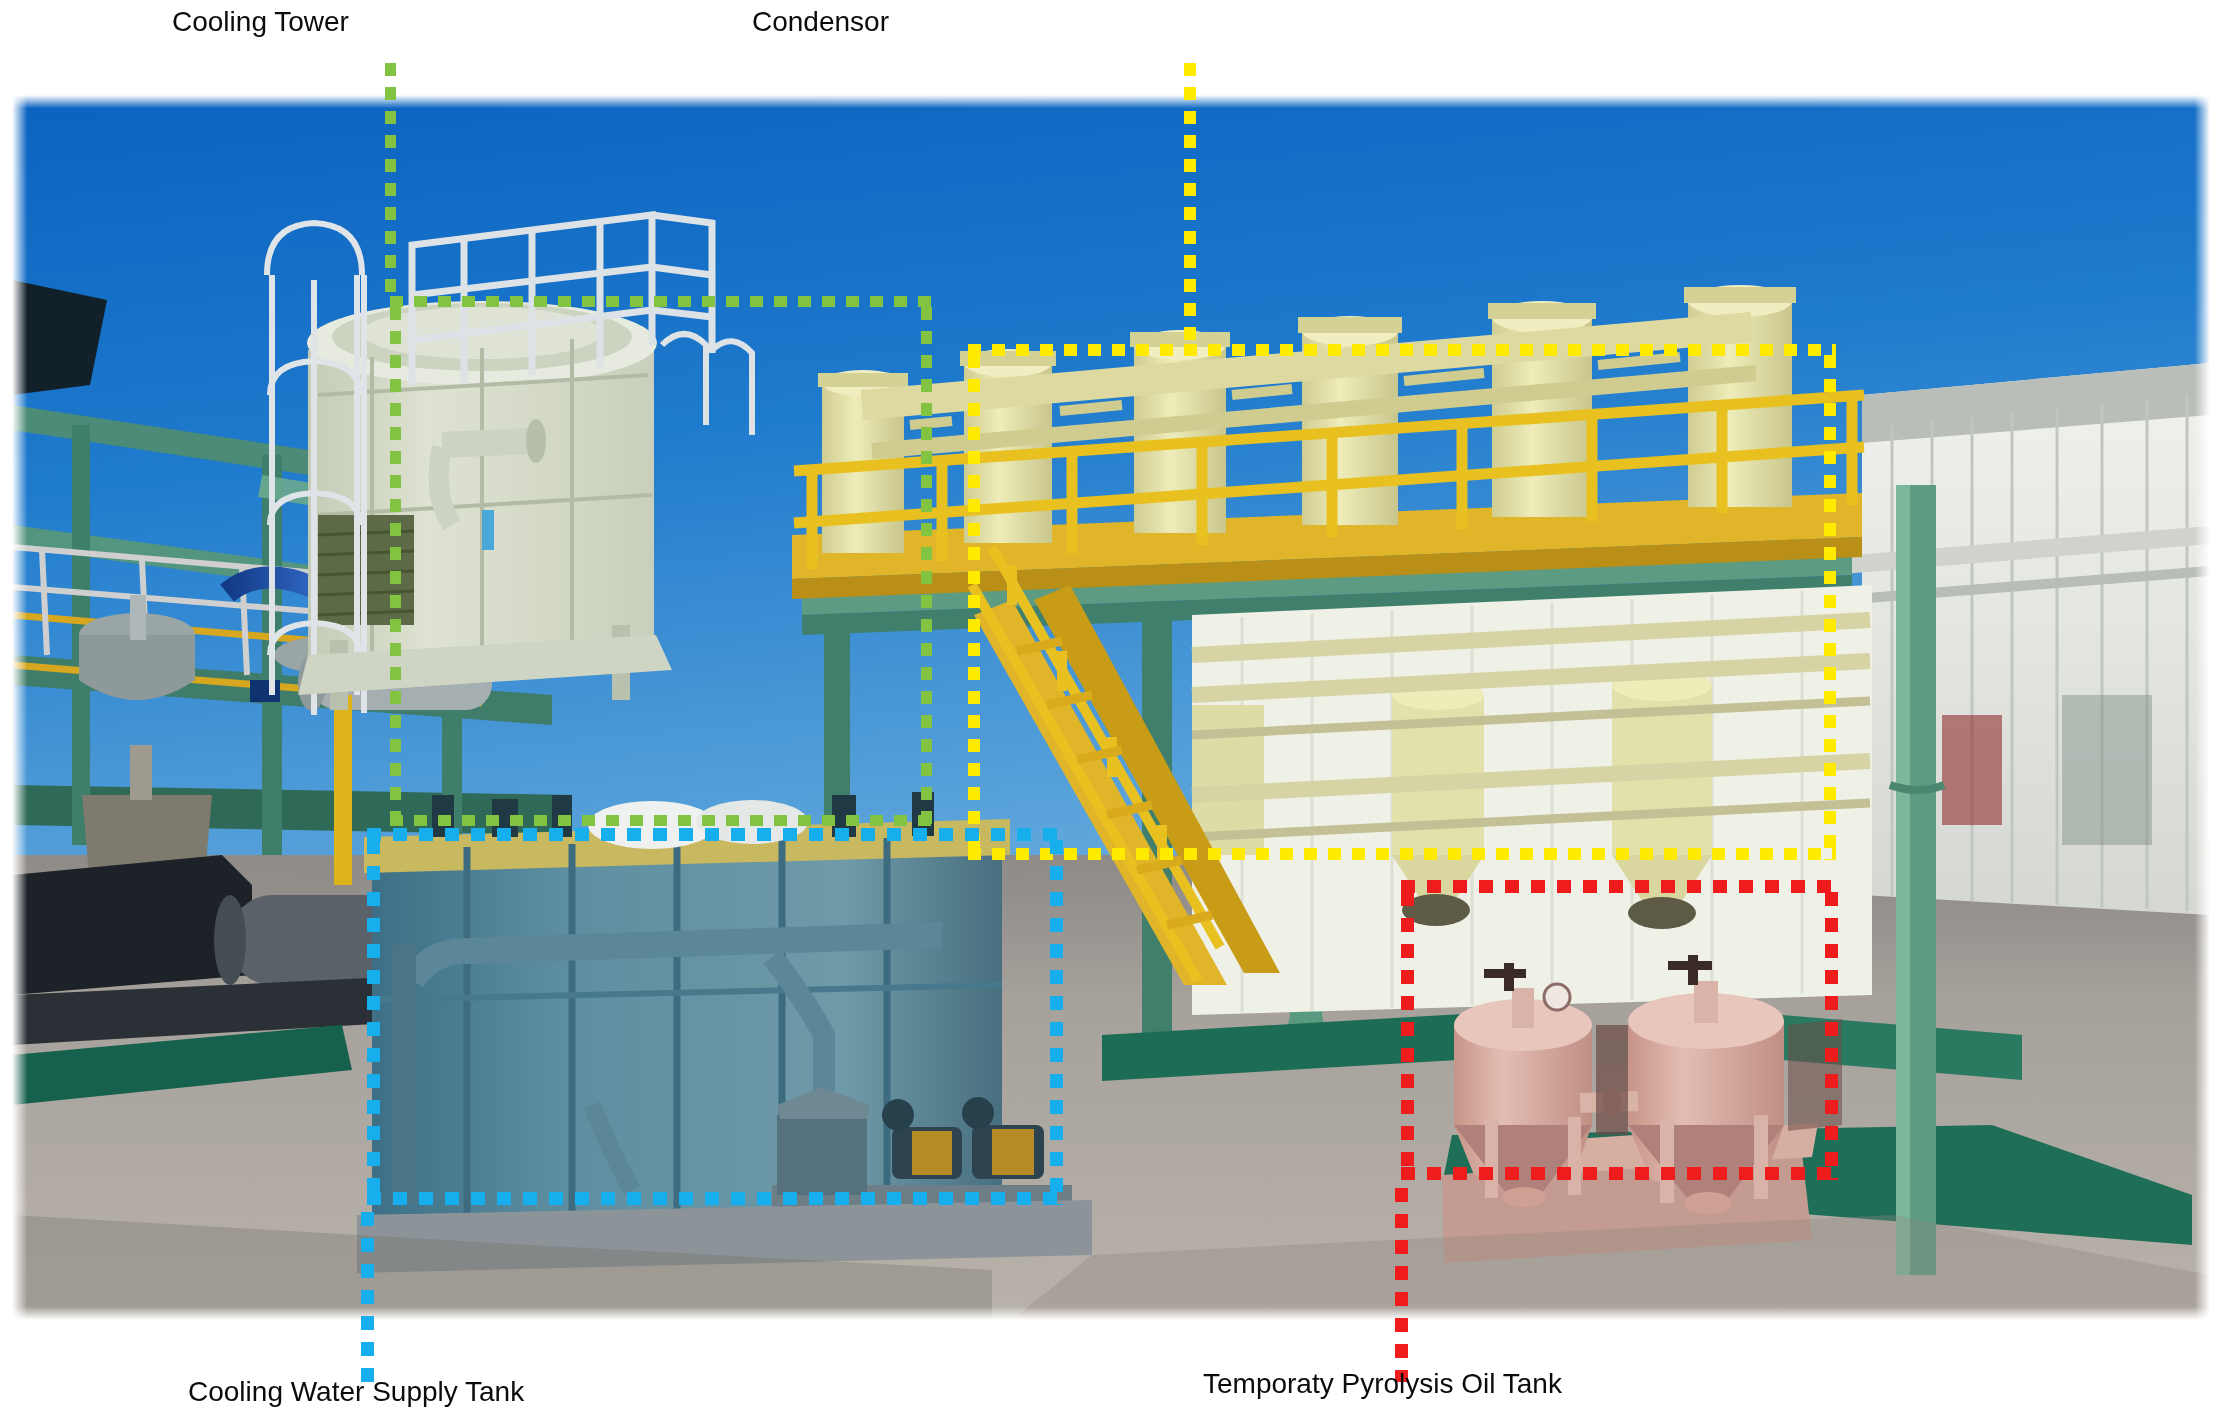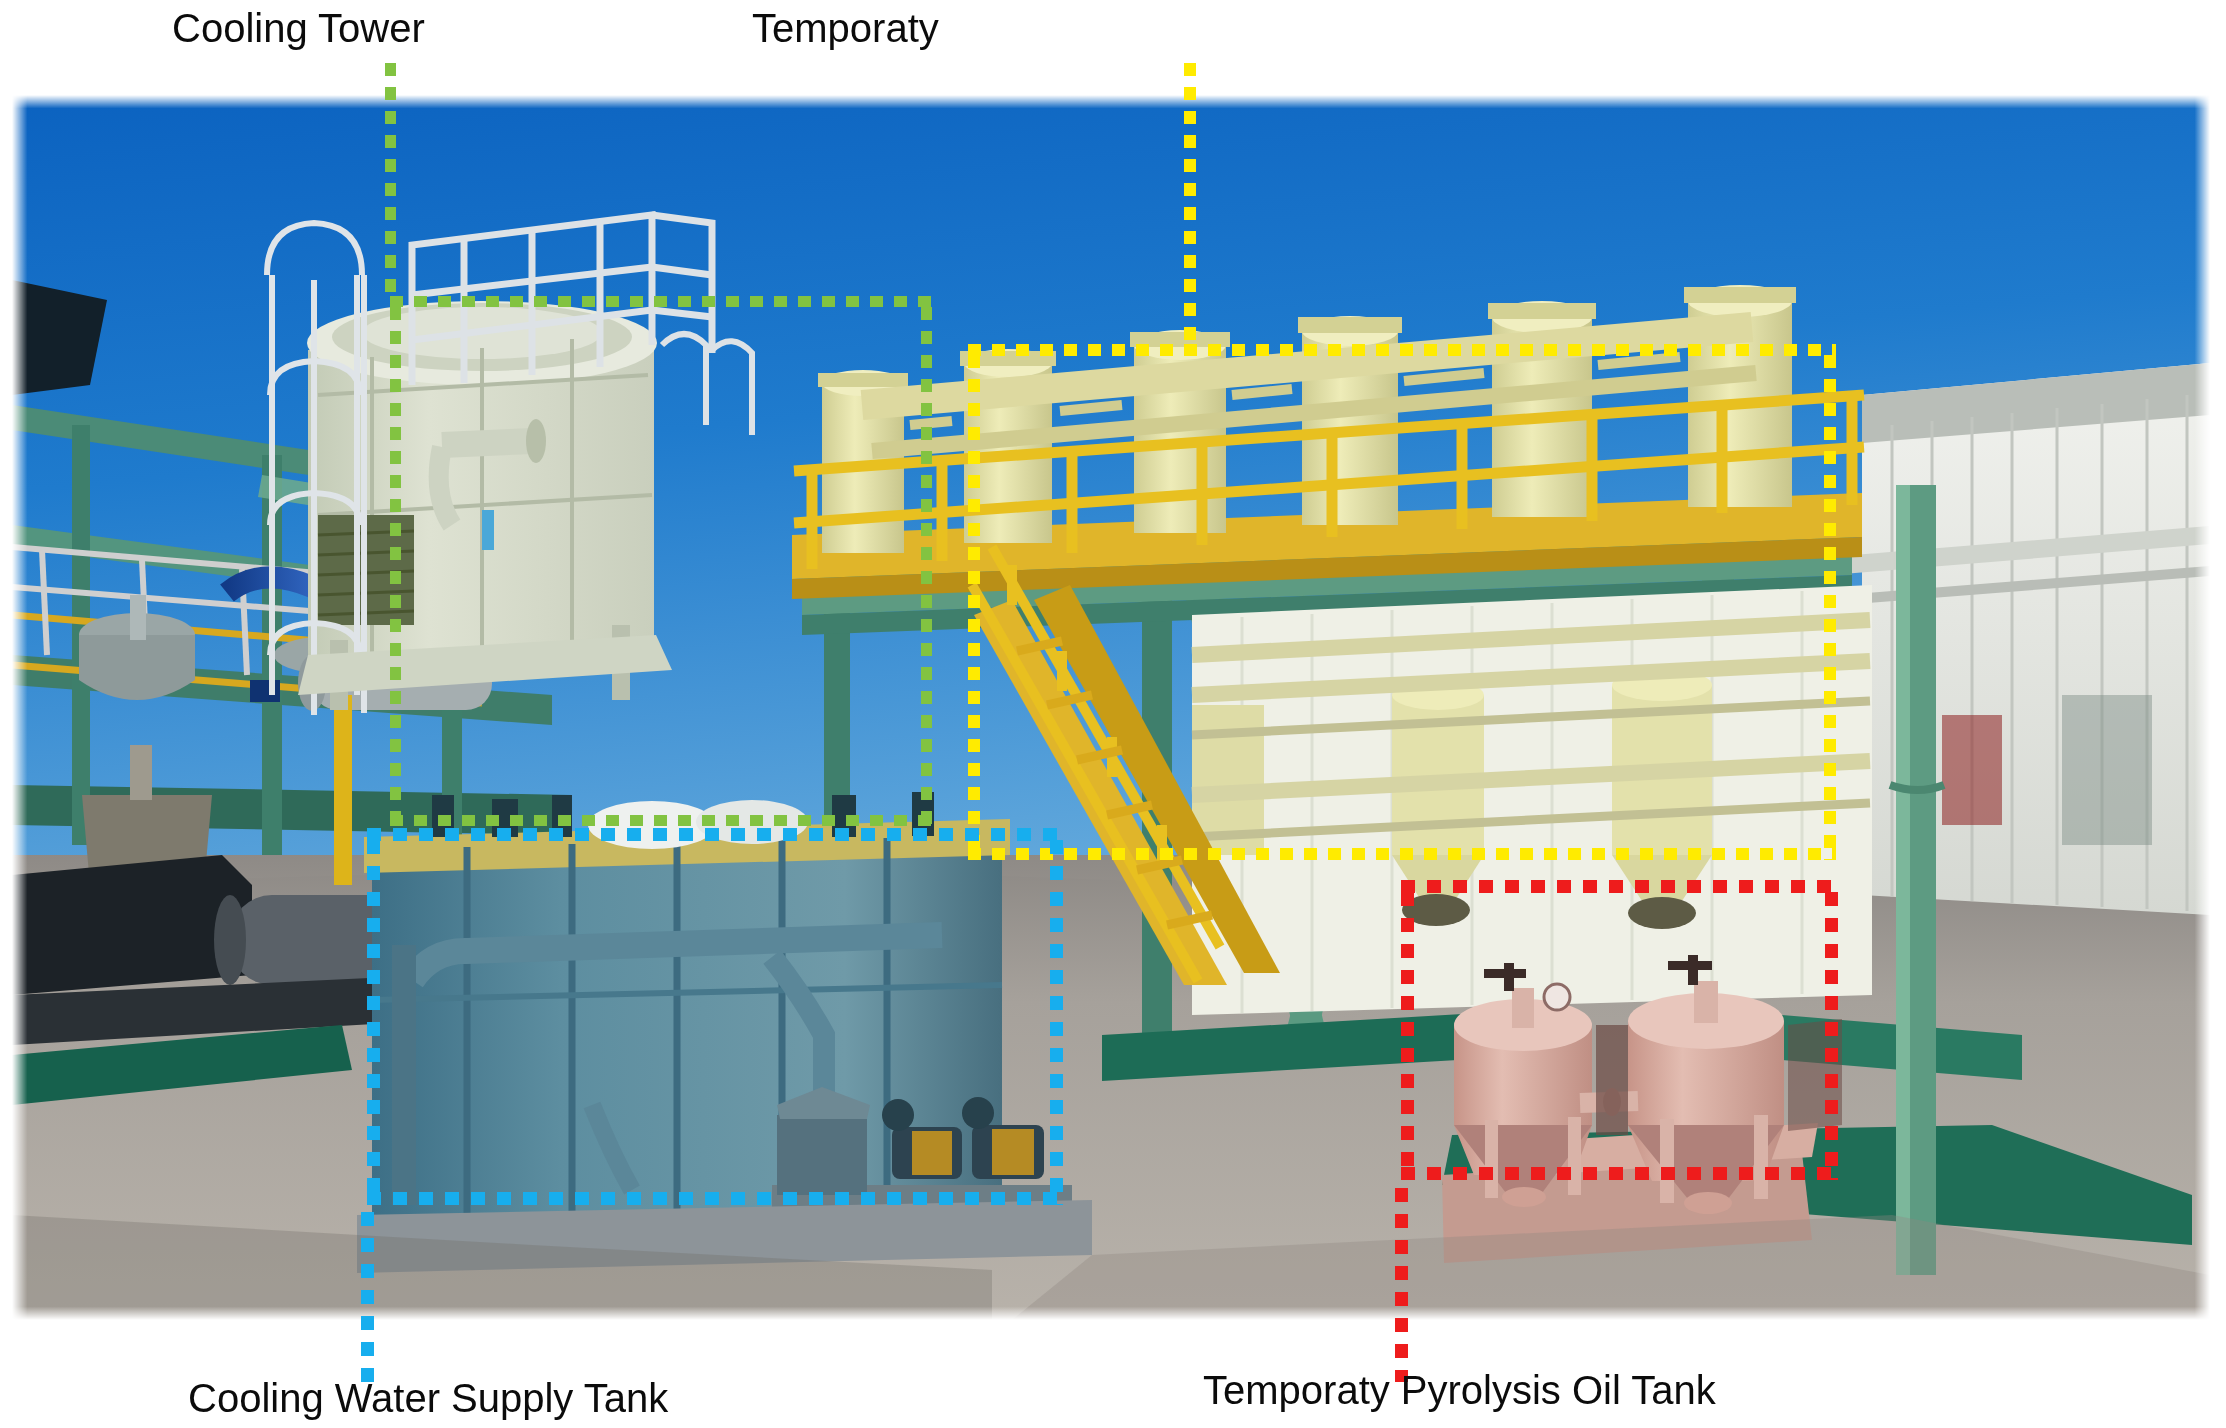--- a/index.html
+++ b/index.html
@@ -20,21 +20,21 @@
 
   
   .anno-box{position:absolute;box-sizing:border-box;}
   .anno-box.dotted{
     background-repeat:repeat-x,repeat-x,repeat-y,repeat-y;
     background-position:left top,left bottom,left top,right top;
   }
   .leader{position:absolute;}
 
   
-  .lbl{position:absolute;color:#0b0b0b;font-size:40px;line-height:1;
+  .lbl{position:absolute;color:#0b0b0b;font-size:28px;line-height:1;
        white-space:nowrap;font-family:"Liberation Sans",sans-serif;}
 </style>
 </head>
 <body>
 
 <div id="photo-frame">
 <svg viewBox="0 0 2198 1225" preserveAspectRatio="none">
   <defs>
     <linearGradient id="sky" x1="0" y1="0" x2="0.25" y2="1">
       <stop offset="0%" stop-color="#0b62c0"></stop>
@@ -466,21 +466,21 @@
 <div class="anno-box dotted" style="left:968px;top:344px;width:868px;height:516px;
             background-image:
               linear-gradient(90deg,#ffeb00 55%,transparent 0),
               linear-gradient(90deg,#ffeb00 55%,transparent 0),
               linear-gradient(0deg,#ffeb00 55%,transparent 0),
               linear-gradient(0deg,#ffeb00 55%,transparent 0);
             background-size:24px 12px,24px 12px,12px 24px,12px 24px;"></div>
 <div class="leader" style="left:1184px;top:52px;width:12px;height:296px;
             background-image:linear-gradient(0deg,#ffeb00 55%,transparent 0);
             background-size:12px 24px;"></div>
-<div class="lbl" style="left:752px;top:8px;">Temporaty</div>
+<div class="lbl" style="left:752px;top:8px;">Condensor</div>
 
 <div class="anno-box dotted" style="left:367px;top:828px;width:696px;height:377px;
             background-image:
               linear-gradient(90deg,#17aeee 55%,transparent 0),
               linear-gradient(90deg,#17aeee 55%,transparent 0),
               linear-gradient(0deg,#17aeee 55%,transparent 0),
               linear-gradient(0deg,#17aeee 55%,transparent 0);
             background-size:26px 13px,26px 13px,13px 26px,13px 26px;"></div>
 <div class="leader" style="left:361px;top:1200px;width:13px;height:182px;
             background-image:linear-gradient(0deg,#17aeee 55%,transparent 0);

